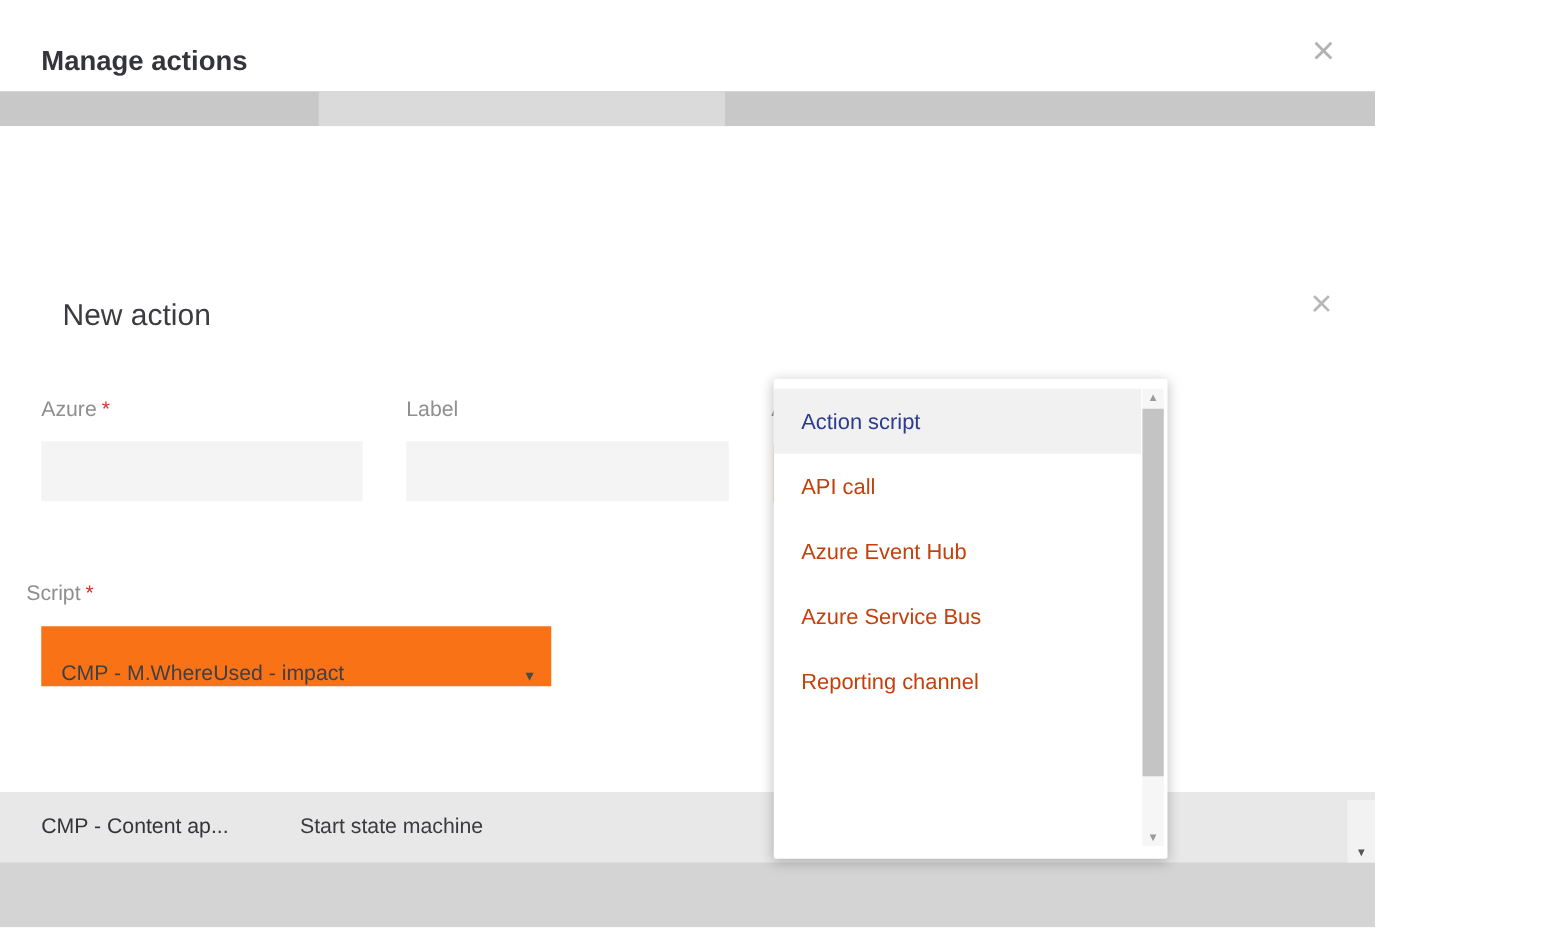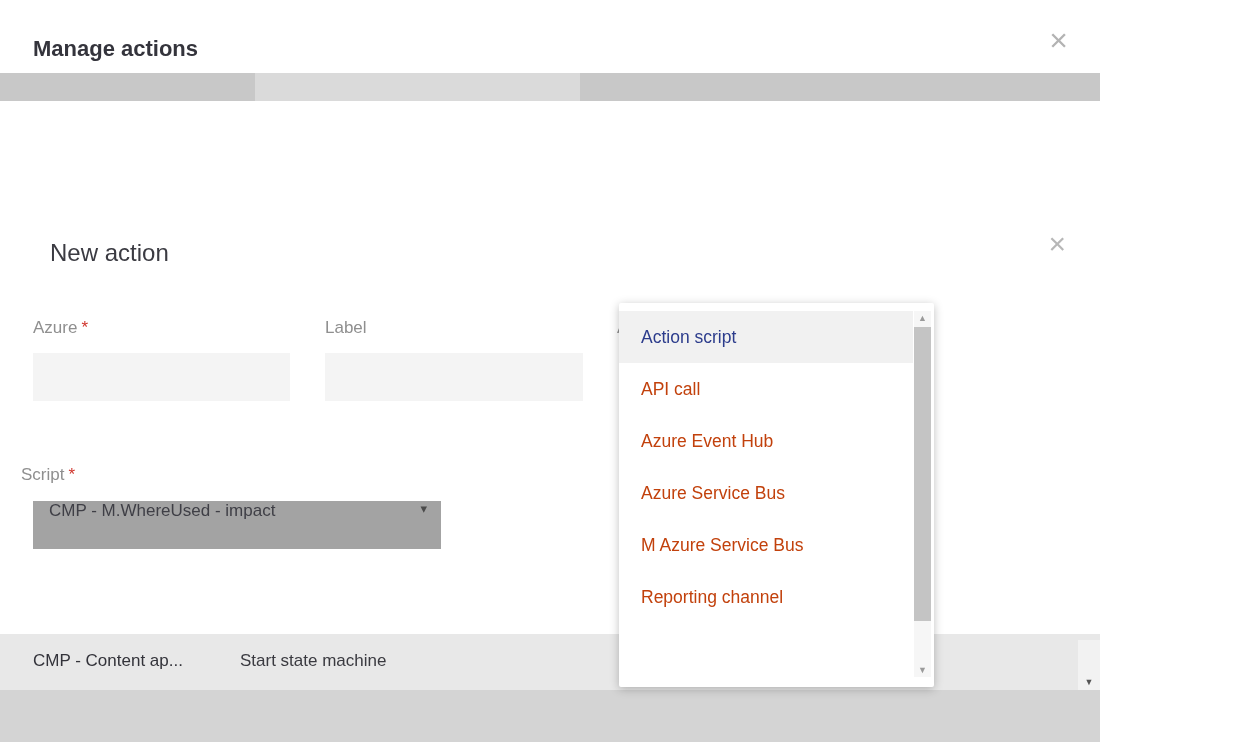--- a/index.html
+++ b/index.html
@@ -28,21 +28,21 @@
   .lbl-name   { left:33px;  top:217px; }
   .lbl-label  { left:325px; top:217px; }
   .lbl-atype  { left:617px; top:217px; }
   .lbl-script { left:21px;  top:364px; }
 
   .text-input { position:absolute; top:252px; height:48px; background:#f4f4f4; border:none; outline:none;
                 padding:0 14px; font-size:17px; color:#3f3f46; font-family:inherit; }
   .inp-name  { left:33px;  width:257px; }
   .inp-label { left:325px; width:258px; }
 
-  .select { position:absolute; background:#a3a3a3; display:flex; align-items:flex-start;
+  .select { position:absolute; background:#f97316; display:flex; align-items:flex-end;
             padding:0 14px 0 16px; cursor:pointer; }
   .select .sel-value { font-size:17px; color:#3f3f46; flex:1 1 auto; white-space:nowrap; overflow:hidden; }
   .select .caret { font-size:13px; color:#4a4a4a; margin-left:10px; }
   .sel-atype  { left:619px; top:255px; width:255px; height:46px; }
   .sel-script { left:33px;  top:400px; width:408px; height:48px; }
 
   
   .dropdown { position:absolute; left:619px; top:303px; width:315px; height:384px; background:#ffffff;
               box-shadow:0 2px 10px rgba(0,0,0,0.25); border-radius:2px; z-index:20; padding:8px 0 12px 0; }
   .dd-list { position:absolute; left:0; top:8px; right:21px; }
@@ -121,21 +121,20 @@
     <button class="save-btn">SAVE</button>
     <button class="cancel-btn">CANCEL</button>
   </div>
 
   <div class="dropdown">
     <div class="dd-list">
         <div class="dd-option selected">Action script</div>
         <div class="dd-option">API call</div>
         <div class="dd-option">Azure Event Hub</div>
         <div class="dd-option">Azure Service Bus</div>
-        <div class="dd-option">M Azure Service Bus</div>
         <div class="dd-option">Reporting channel</div>
       </div>
     <div class="dd-scrollbar">
       <div class="dd-arrow up">▲</div>
       <div class="dd-thumb"></div>
       <div class="dd-arrow down">▼</div>
     </div>
   </div>
 
   <div class="bottom-area">

